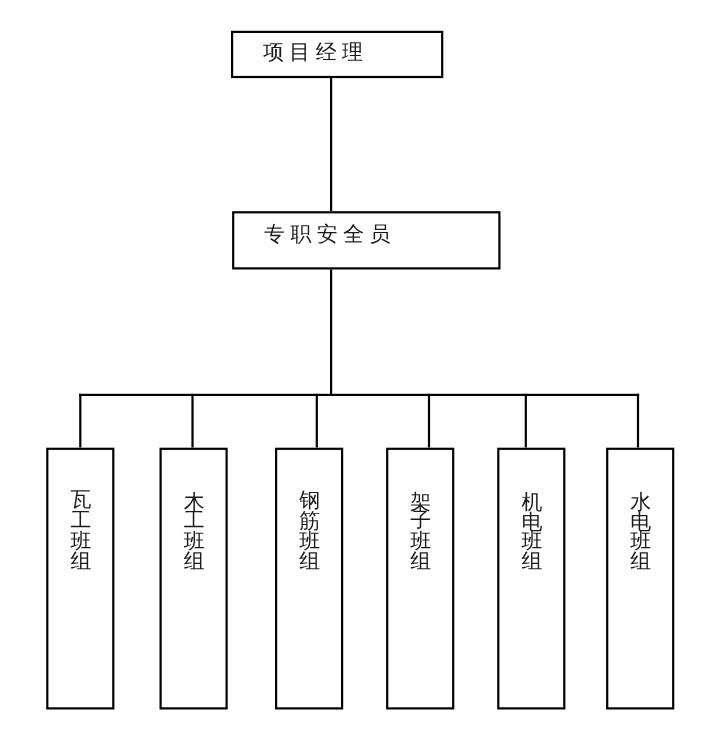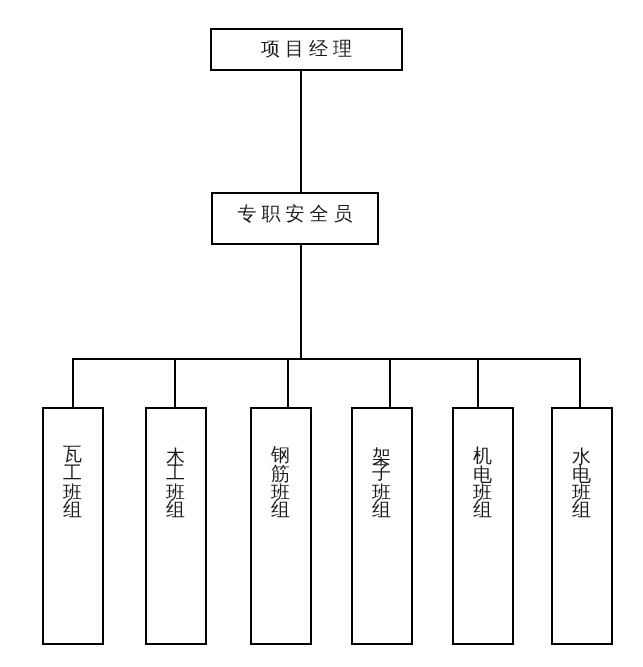--- a/index.html
+++ b/index.html
@@ -23,21 +23,22 @@
     position: absolute;
     border: 2px solid #000000;
     background: #ffffff;
     box-sizing: border-box;
   }
 
   
   .node-h {
     display: flex;
     align-items: center;
-    justify-content: center;
+    justify-content: flex-start;
+    padding-left: 22px;
   }
   .node-h .node-label {
     font-size: 19px;
     letter-spacing: 5px;
     text-indent: 5px;
     color: #1a1a1a;
     line-height: 1;
     white-space: nowrap;
   }
 
@@ -48,21 +49,21 @@
     height: 43px;
   }
   #node-project-manager .node-label {
     position: relative;
     top: -1px;
   }
 
   #node-safety-officer {
     left: 211px;
     top: 192px;
-    width: 168px;
+    width: 244px;
     height: 53px;
   }
   #node-safety-officer .node-label {
     position: relative;
     top: -5px;
   }
 
   
   .node-v {
     top: 407px;

